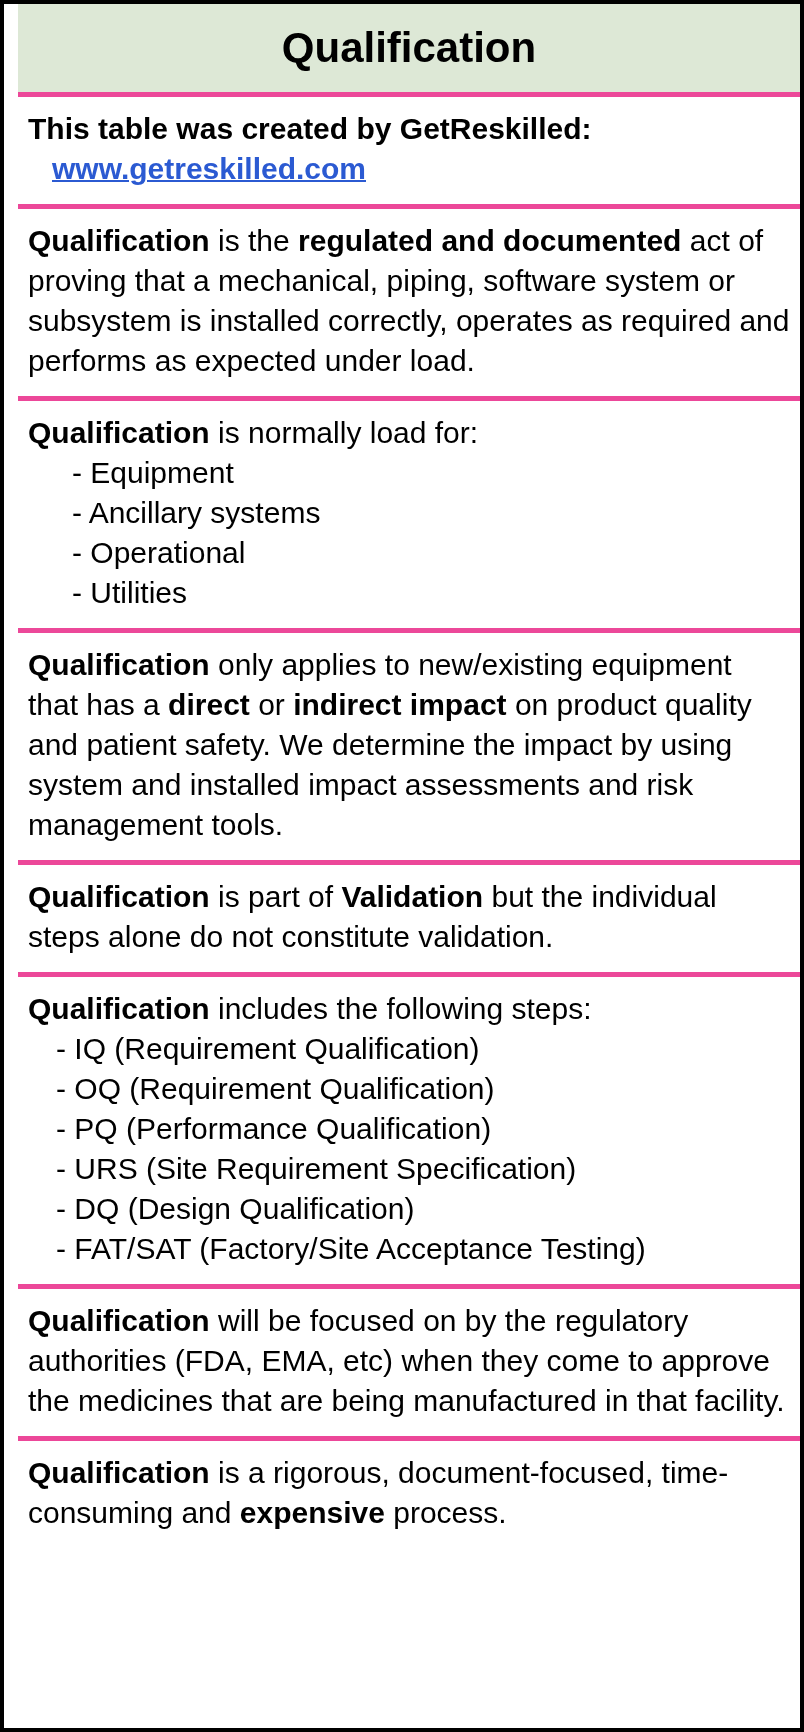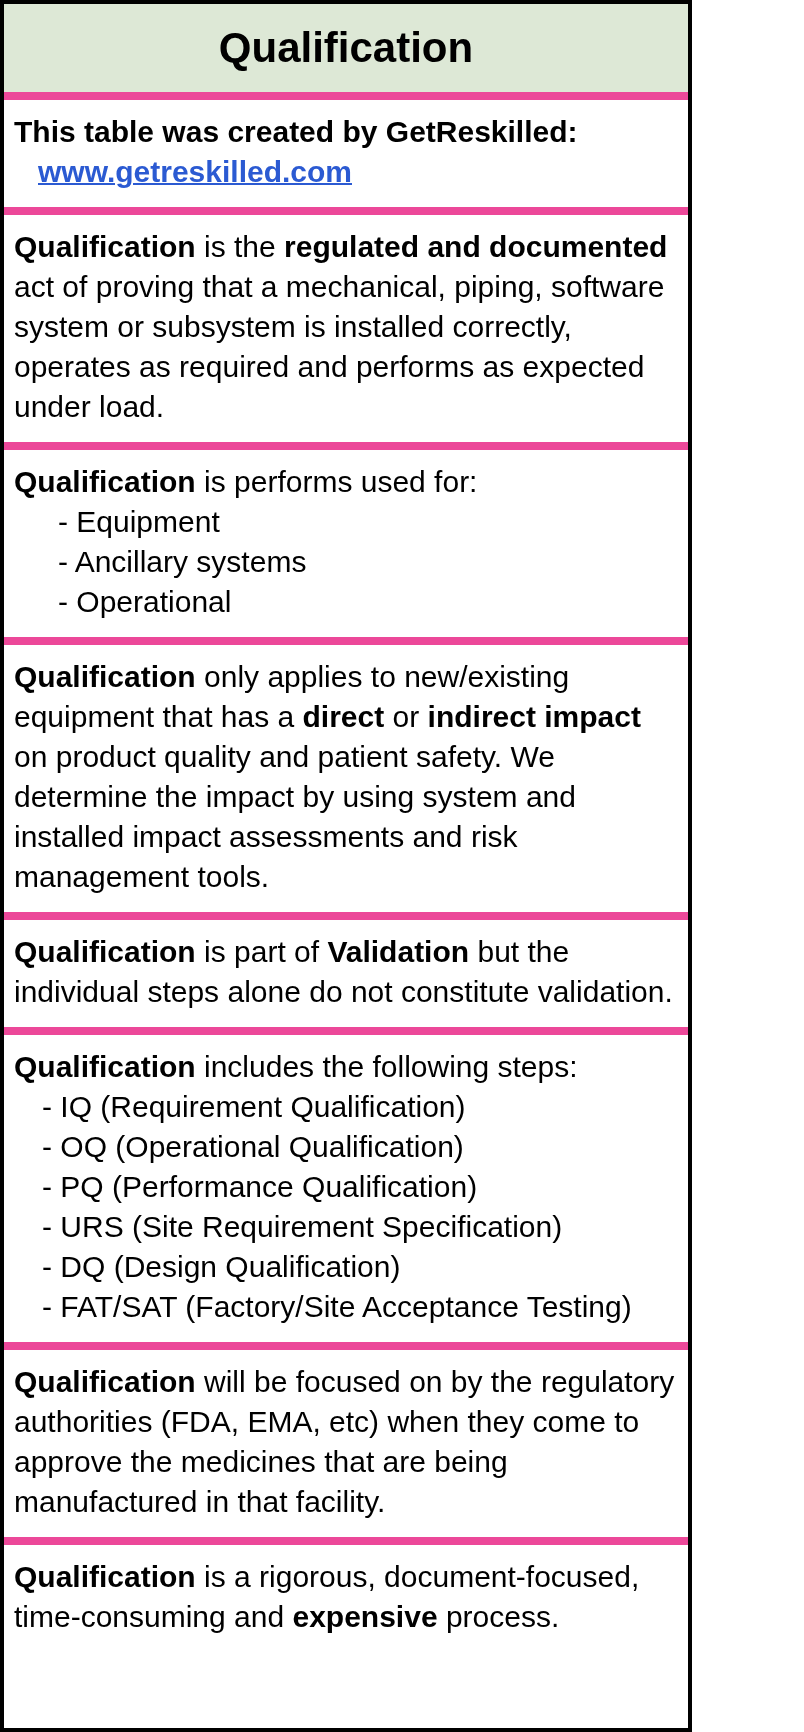--- a/index.html
+++ b/index.html
@@ -8,28 +8,29 @@
     background: #ffffff;
   }
   body {
     width: 804px;
     font-family: "Liberation Sans", sans-serif;
     color: #000000;
     -webkit-font-smoothing: antialiased;
   }
   .tbl {
     box-sizing: border-box;
-    width: 692px;
+    width: 804px;
     min-height: 1732px;
     border: 4px solid #000000;
     background: #ffffff;
     display: flex;
     flex-direction: column;
+    padding-left: 14px;
   }
-  .tbl > div { border-top: 8px solid #ec4899; }
+  .tbl > div { border-top: 5px solid #ec4899; }
   .tbl > div:first-child { border-top: none; }
 
   .header-cell {
     background: #dde8d6;
     height: 88px;
     display: flex;
     align-items: center;
     justify-content: center;
   }
   .header-cell .title {
@@ -65,35 +66,36 @@
   </div>
   <div class="cell credit-cell">
     <div class="credit-line">This table was created by GetReskilled:</div>
     <div><a href="#">www.getreskilled.com</a></div>
   </div>
 
 <div class="cell">
       <div class="para"><span class="b">Qualification</span><span> is the </span><span class="b">regulated and documented</span><span> act of proving that a mechanical, piping, software system or subsystem is installed correctly, operates as required and performs as expected under load.</span></div>
     </div>
     <div class="cell">
-      <div class="para"><span class="b">Qualification</span><span> is performs used for:</span></div>
+      <div class="para"><span class="b">Qualification</span><span> is normally load for:</span></div>
       <div class="item indent-sm">- Equipment</div>
       <div class="item indent-sm">- Ancillary systems</div>
       <div class="item indent-sm">- Operational</div>
+      <div class="item indent-sm">- Utilities</div>
     </div>
     <div class="cell">
       <div class="para"><span class="b">Qualification</span><span> only applies to new/existing equipment that has a </span><span class="b">direct</span><span> or </span><span class="b">indirect impact</span><span> on product quality and patient safety. We determine the impact by using system and installed impact assessments and risk management tools.</span></div>
     </div>
     <div class="cell">
       <div class="para"><span class="b">Qualification</span><span> is part of </span><span class="b">Validation</span><span> but the individual steps alone do not constitute validation.</span></div>
     </div>
     <div class="cell">
       <div class="para"><span class="b">Qualification</span><span> includes the following steps:</span></div>
       <div class="item indent-lg">- IQ (Requirement Qualification)</div>
-      <div class="item indent-lg">- OQ (Operational Qualification)</div>
+      <div class="item indent-lg">- OQ (Requirement Qualification)</div>
       <div class="item indent-lg">- PQ (Performance Qualification)</div>
       <div class="item indent-lg">- URS (Site Requirement Specification)</div>
       <div class="item indent-lg">- DQ (Design Qualification)</div>
       <div class="item indent-lg">- FAT/SAT (Factory/Site Acceptance Testing)</div>
     </div>
     <div class="cell">
       <div class="para"><span class="b">Qualification</span><span> will be focused on by the regulatory authorities (FDA, EMA, etc) when they come to approve the medicines that are being manufactured in that facility.</span></div>
     </div>
     <div class="cell">
       <div class="para"><span class="b">Qualification</span><span> is a rigorous, document-focused, time-consuming and </span><span class="b">expensive</span><span> process.</span></div>

